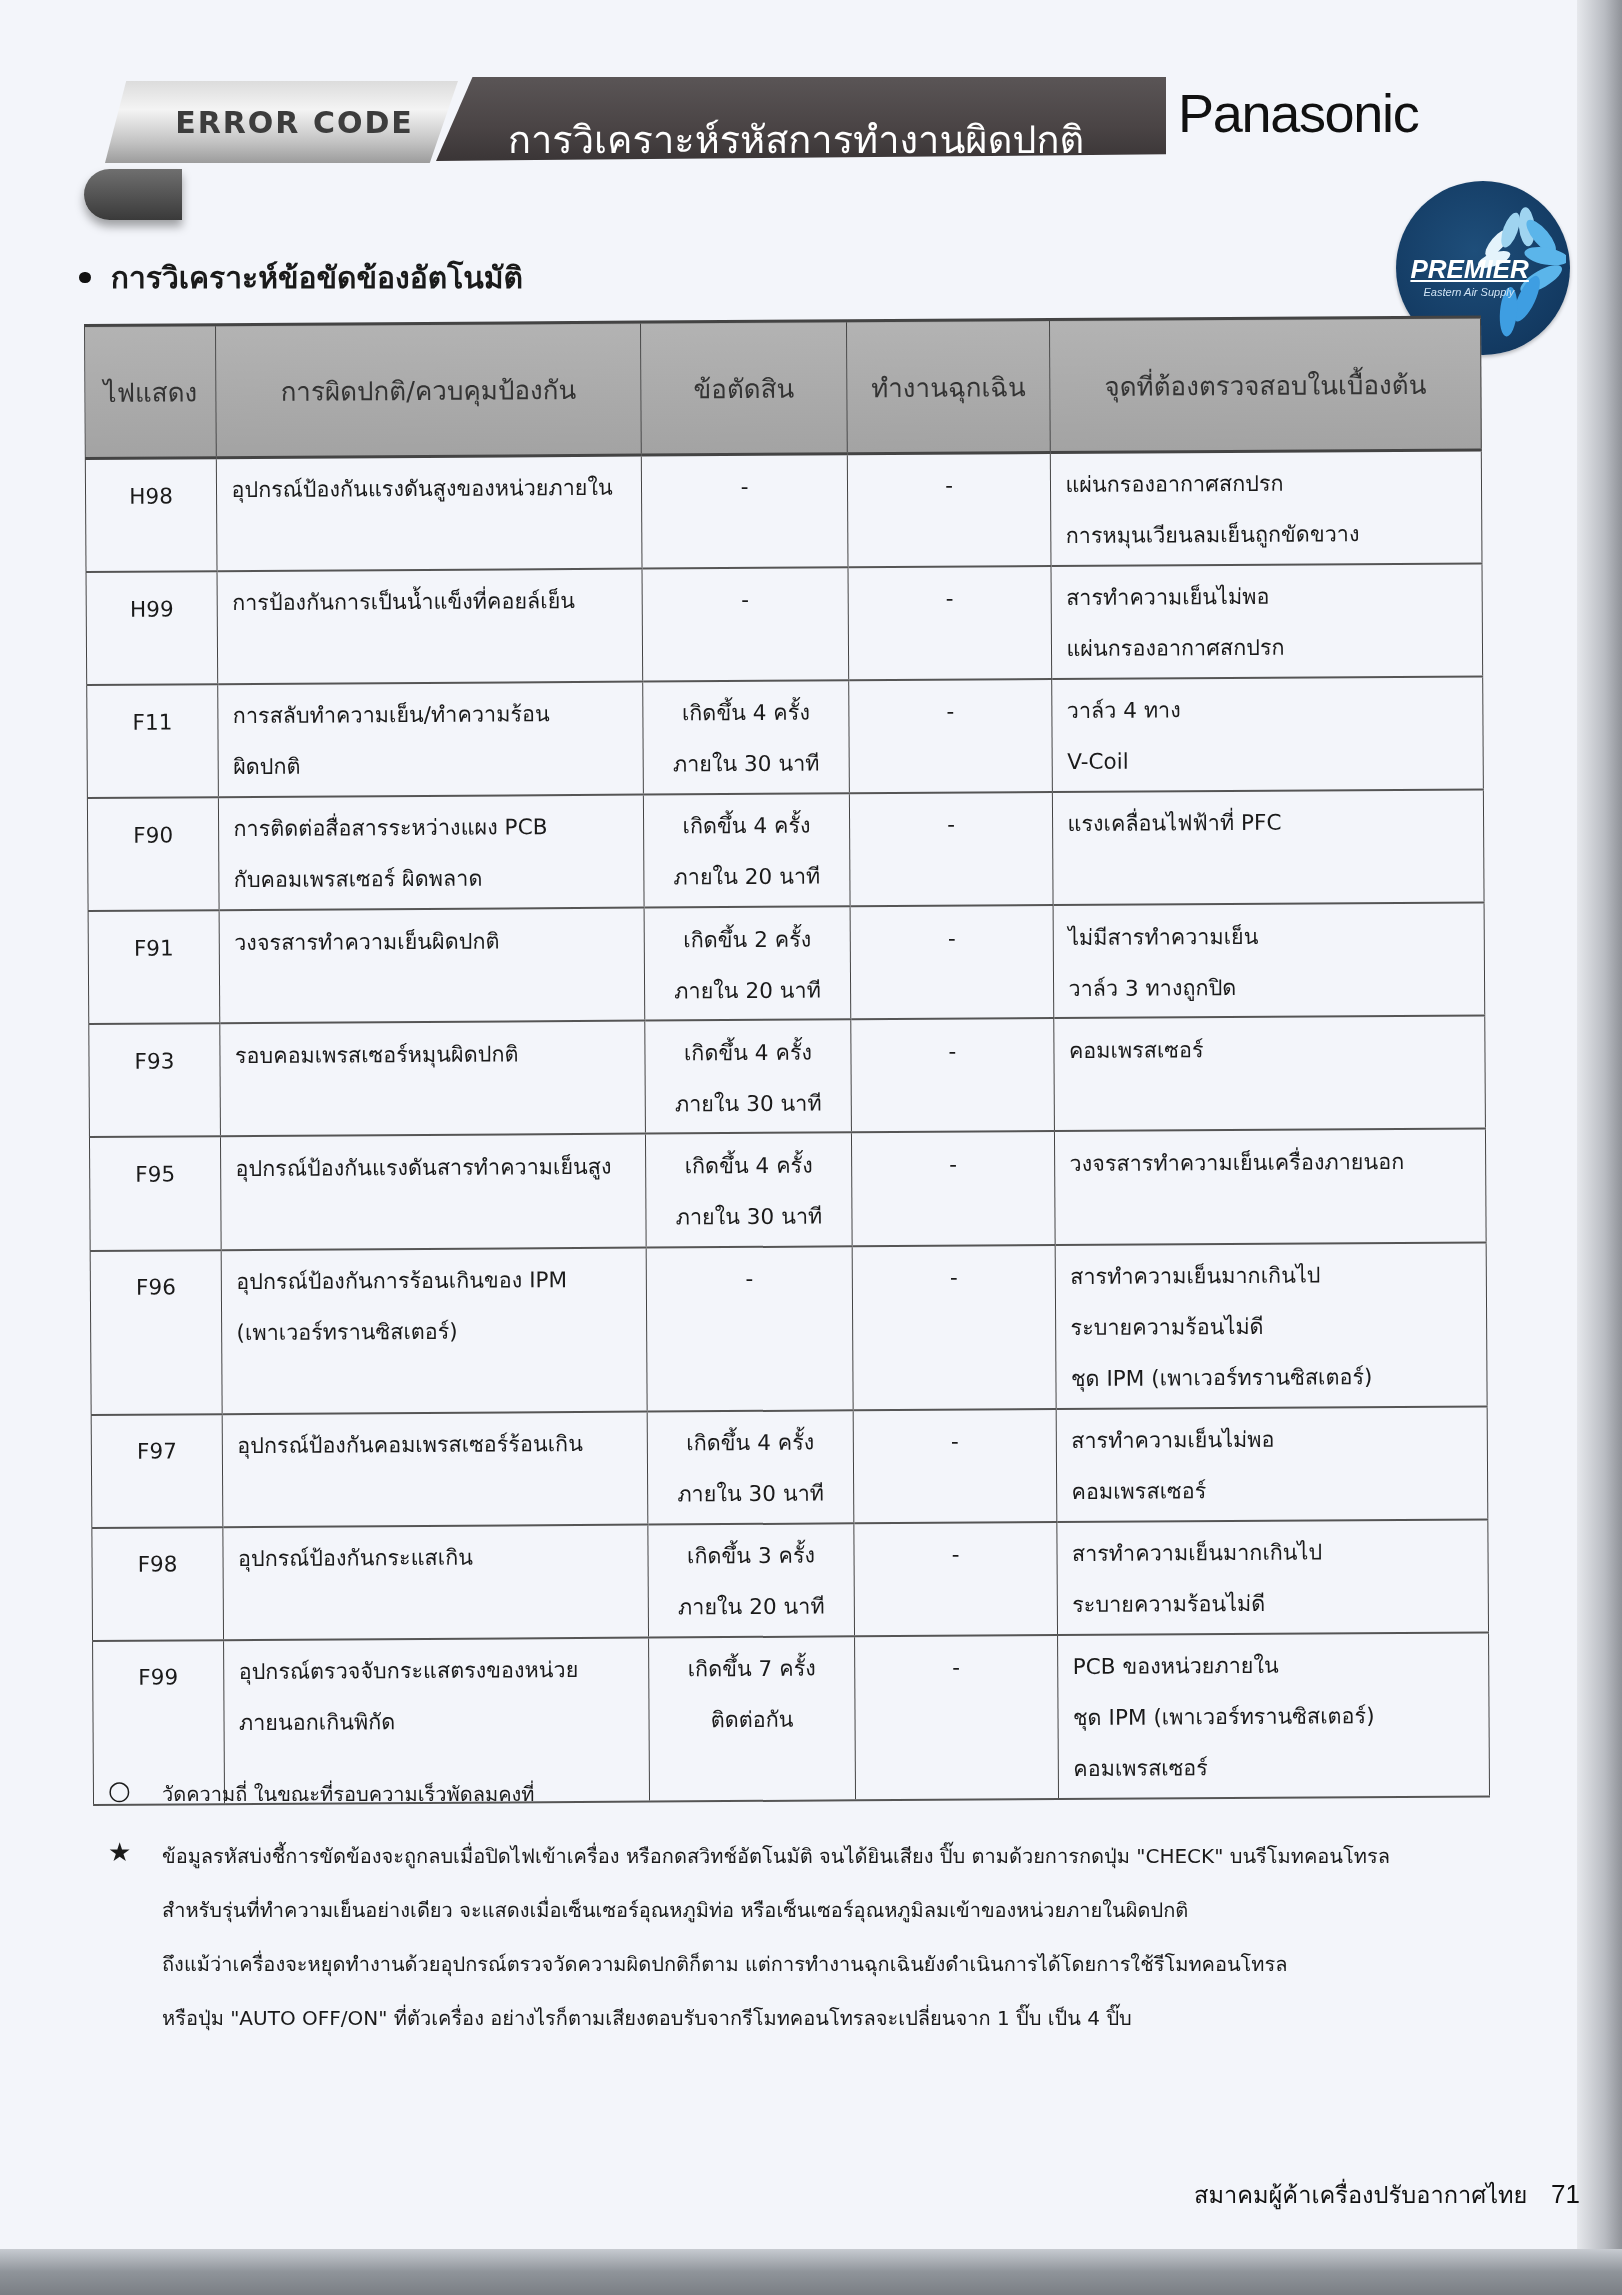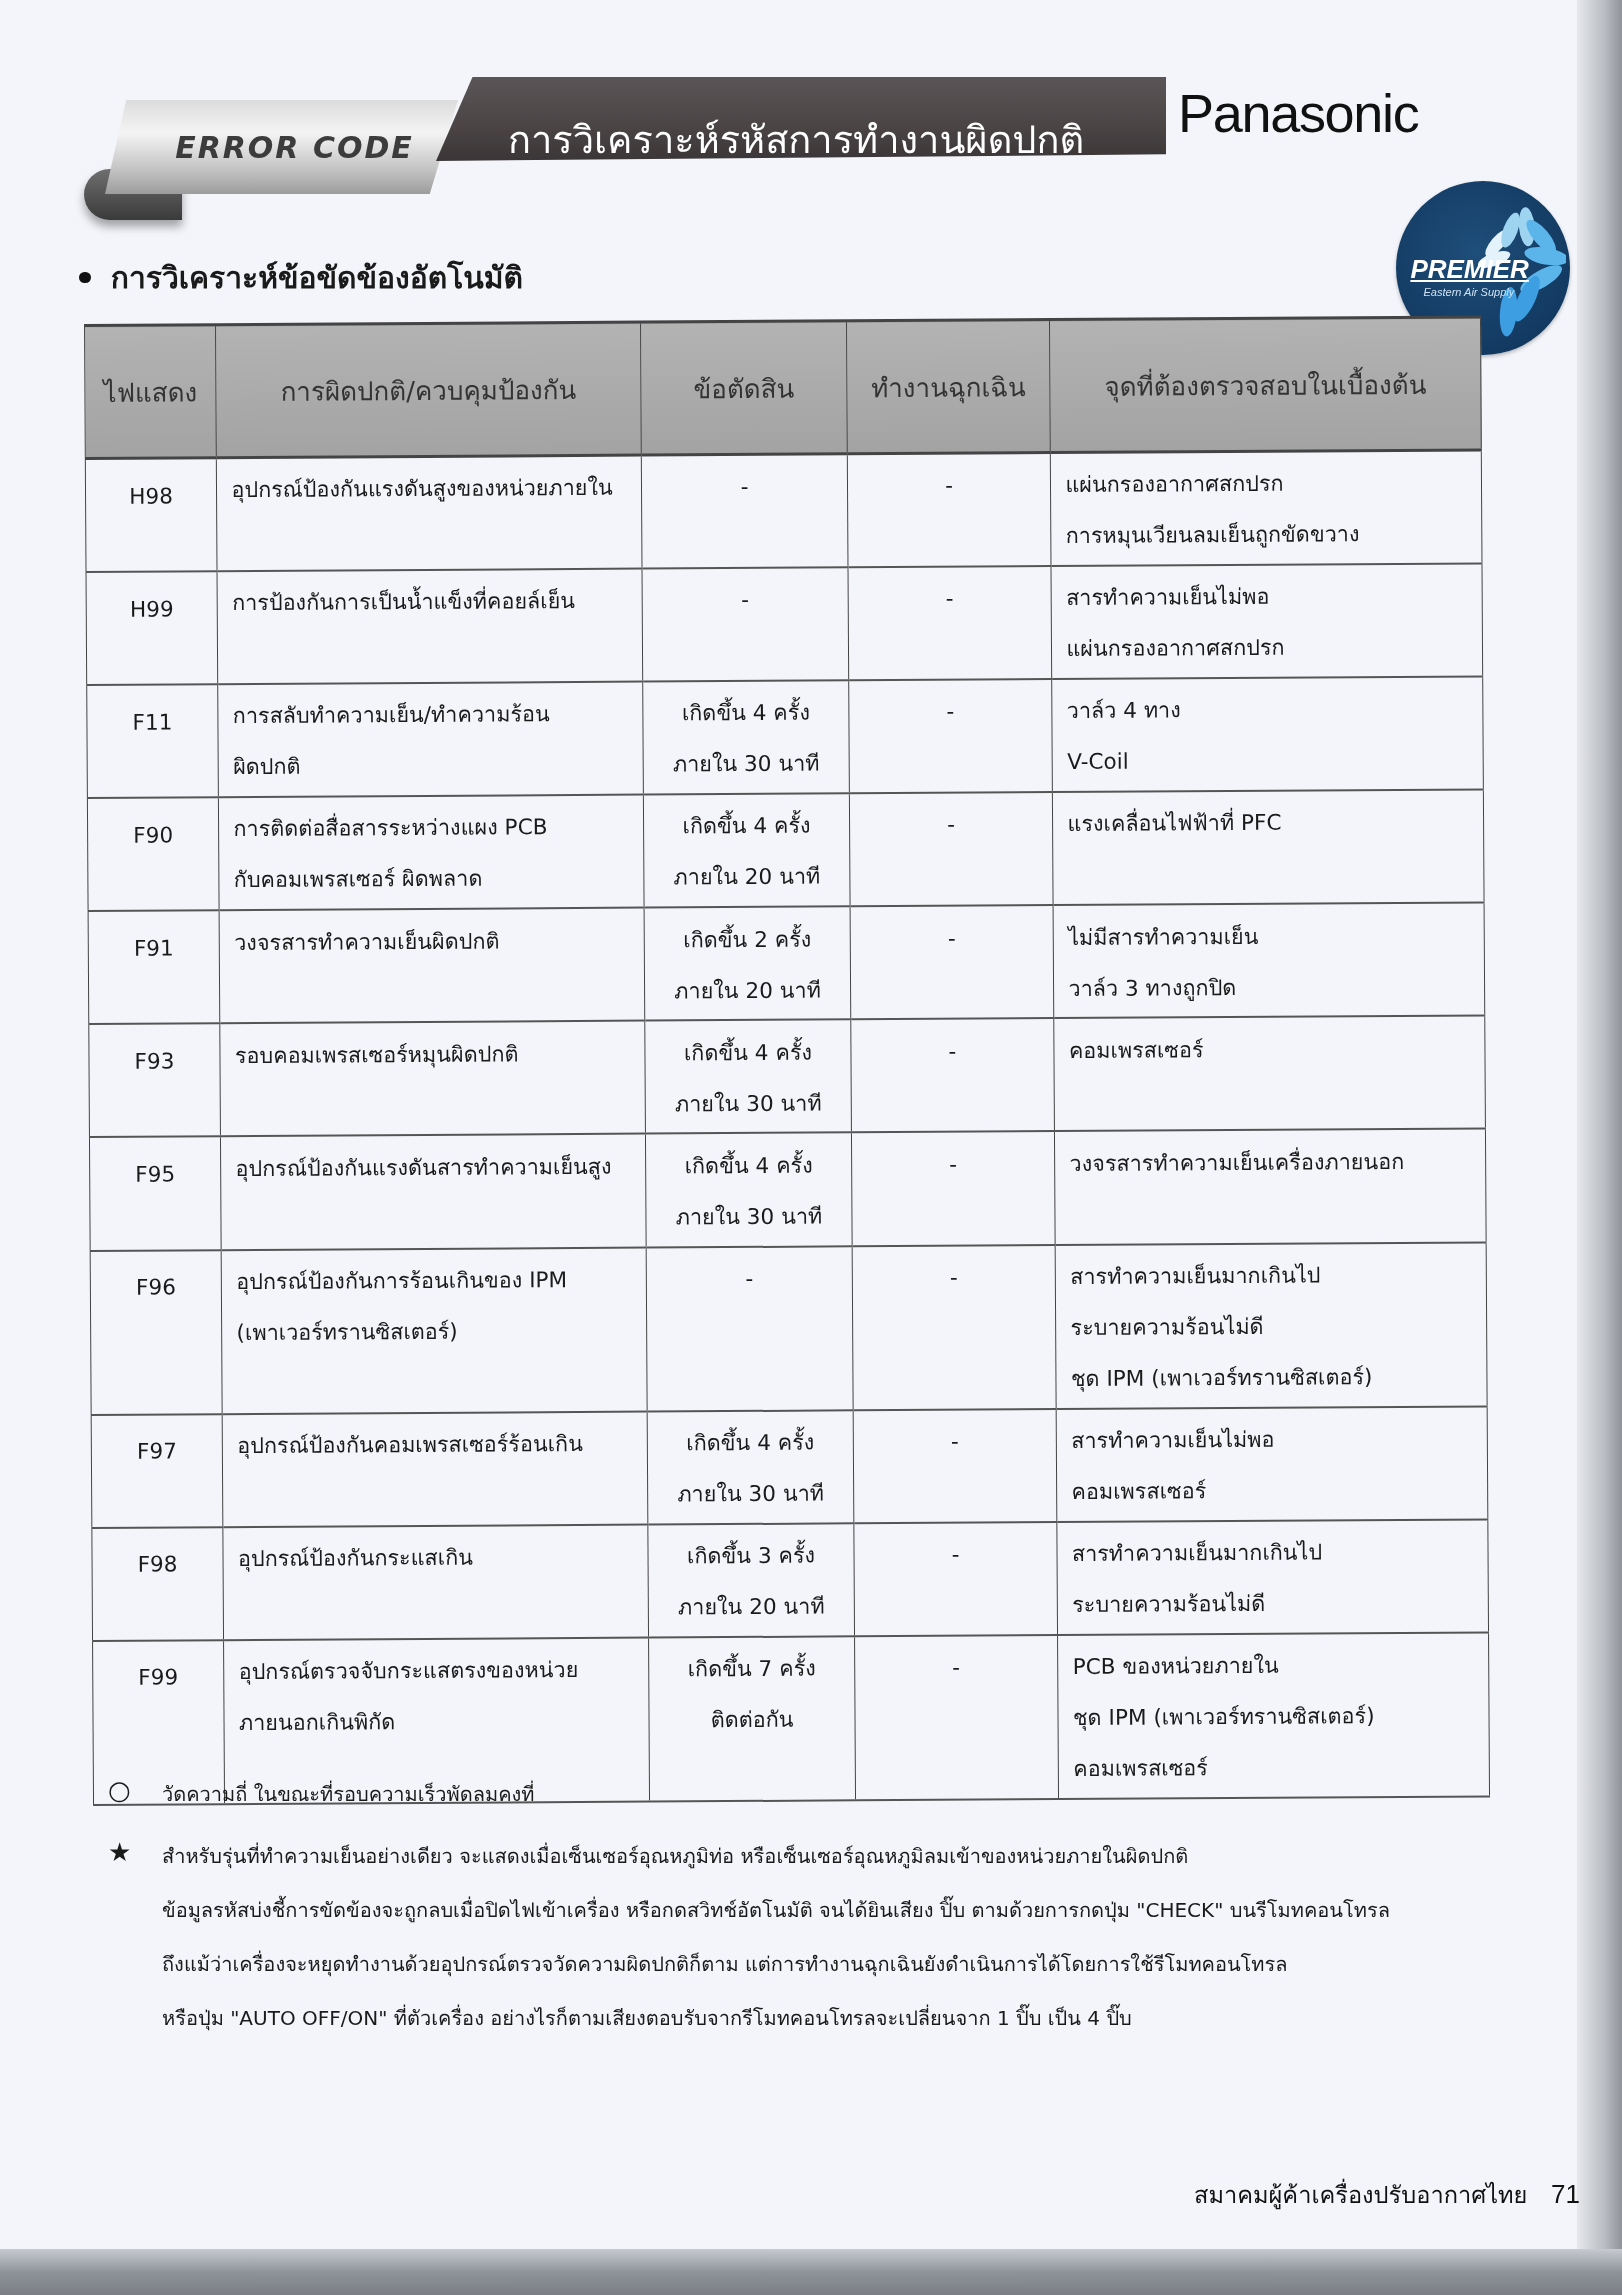--- a/index.html
+++ b/index.html
@@ -19,26 +19,25 @@
     }
     
     .banner { position: absolute; left: 79px; top: 77px; width: 1086px; height: 144px; }
     .banner-fold {
       position: absolute; left: 5.2px; top: 92px; width: 98px; height: 51px;
       background: linear-gradient(180deg, #6f6f6f, #3a3a3a);
       border-radius: 26px 0 0 26px;
       box-shadow: 0 6.5px 9.2px rgba(0,0,0,0.35);
     }
     .banner-silver {
-      position: absolute; left: 26px; top: 23px; width: 353px; height: 94px;
+      position: absolute; left: 26px; top: 4px; width: 353px; height: 82px;
       background: linear-gradient(180deg, #dcdcdc 0%, #f4f4f4 35%, #c2c2c2 75%, #9c9c9c 100%);
       clip-path: polygon(6% 0, 100% 0, 92% 100%, 0 100%);
       display: flex; align-items: center; justify-content: center;
       box-shadow: 0 3.9px 6.5px rgba(0,0,0,0.3);
-      font-style: italic;
     }
     .banner-silver span {
       font-family: "DejaVu Sans", sans-serif; font-weight: bold;
       font-size: 30px; letter-spacing: 2px; color: #3c3c3c;
       padding-left: 26px;
     }
     .banner-dark {
       position: absolute; left: 357px; top: 0; width: 730px; height: 84px;
       background: linear-gradient(180deg, #5a5556 0%, #4a4445 60%, #3a3536 100%);
       clip-path: polygon(5% 0, 100% 0, 100% 92%, 0 100%);
@@ -383,22 +382,22 @@
 <div class="foot-notes">
   <div class="note-row">
     <span class="note-symbol">○</span>
     <div class="note-lines">
       <span class="line">วัดความถี่ ในขณะที่รอบความเร็วพัดลมคงที่</span>
     </div>
   </div>
   <div class="note-row">
     <span class="note-symbol">★</span>
     <div class="note-lines">
+      <span class="line">ข้อมูลรหัสบ่งชี้การขัดข้องจะถูกลบเมื่อปิดไฟเข้าเครื่อง หรือกดสวิทช์อัตโนมัติ จนได้ยินเสียง ปิ๊บ ตามด้วยการกดปุ่ม "CHECK" บนรีโมทคอนโทรล</span>
       <span class="line">สำหรับรุ่นที่ทำความเย็นอย่างเดียว จะแสดงเมื่อเซ็นเซอร์อุณหภูมิท่อ หรือเซ็นเซอร์อุณหภูมิลมเข้าของหน่วยภายในผิดปกติ</span>
-      <span class="line">ข้อมูลรหัสบ่งชี้การขัดข้องจะถูกลบเมื่อปิดไฟเข้าเครื่อง หรือกดสวิทช์อัตโนมัติ จนได้ยินเสียง ปิ๊บ ตามด้วยการกดปุ่ม "CHECK" บนรีโมทคอนโทรล</span>
       <span class="line">ถึงแม้ว่าเครื่องจะหยุดทำงานด้วยอุปกรณ์ตรวจวัดความผิดปกติก็ตาม แต่การทำงานฉุกเฉินยังดำเนินการได้โดยการใช้รีโมทคอนโทรล</span>
       <span class="line">หรือปุ่ม "AUTO OFF/ON" ที่ตัวเครื่อง อย่างไรก็ตามเสียงตอบรับจากรีโมทคอนโทรลจะเปลี่ยนจาก 1 ปิ๊บ เป็น 4 ปิ๊บ</span>
     </div>
   </div>
 </div>
 
 <div class="footer-text">
   <span>สมาคมผู้ค้าเครื่องปรับอากาศไทย</span>
   <span class="page-num">71</span>
 </div>

